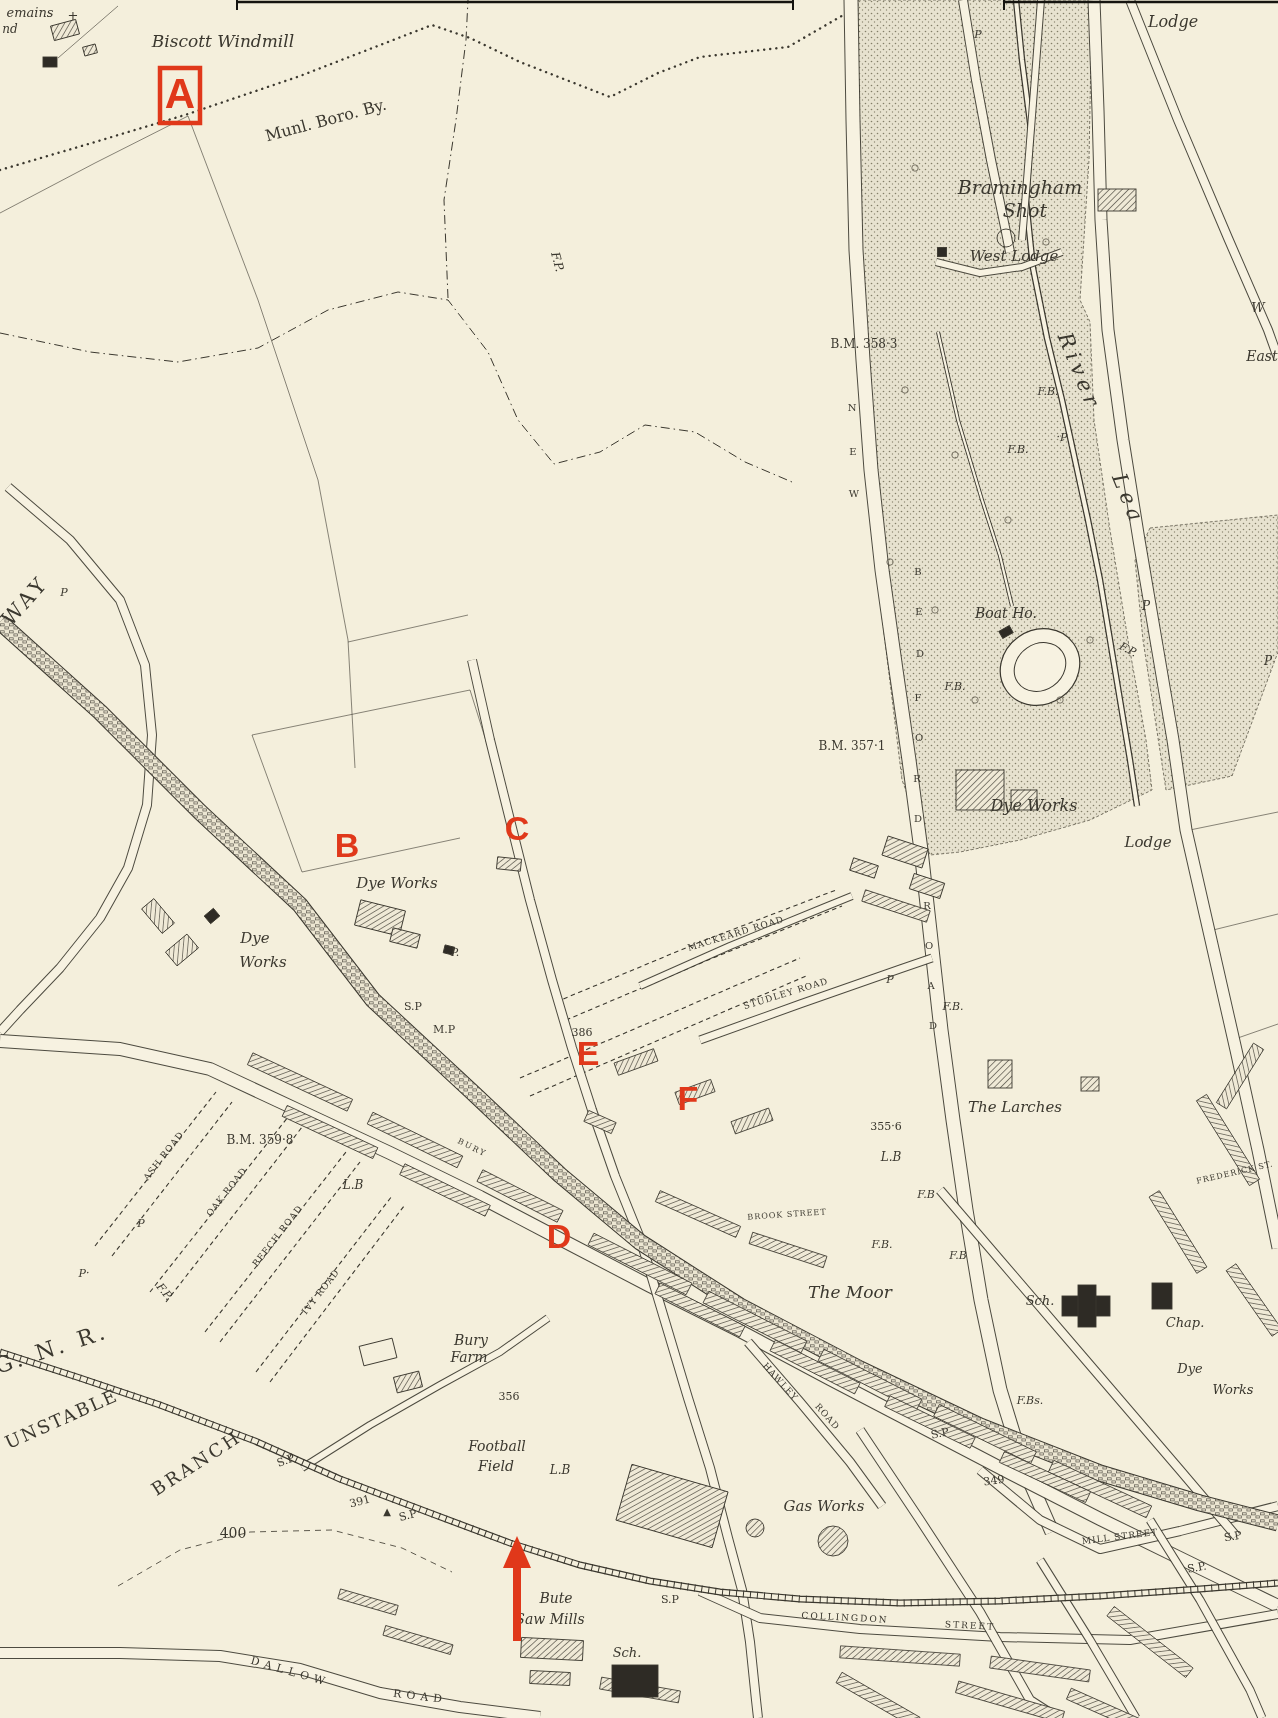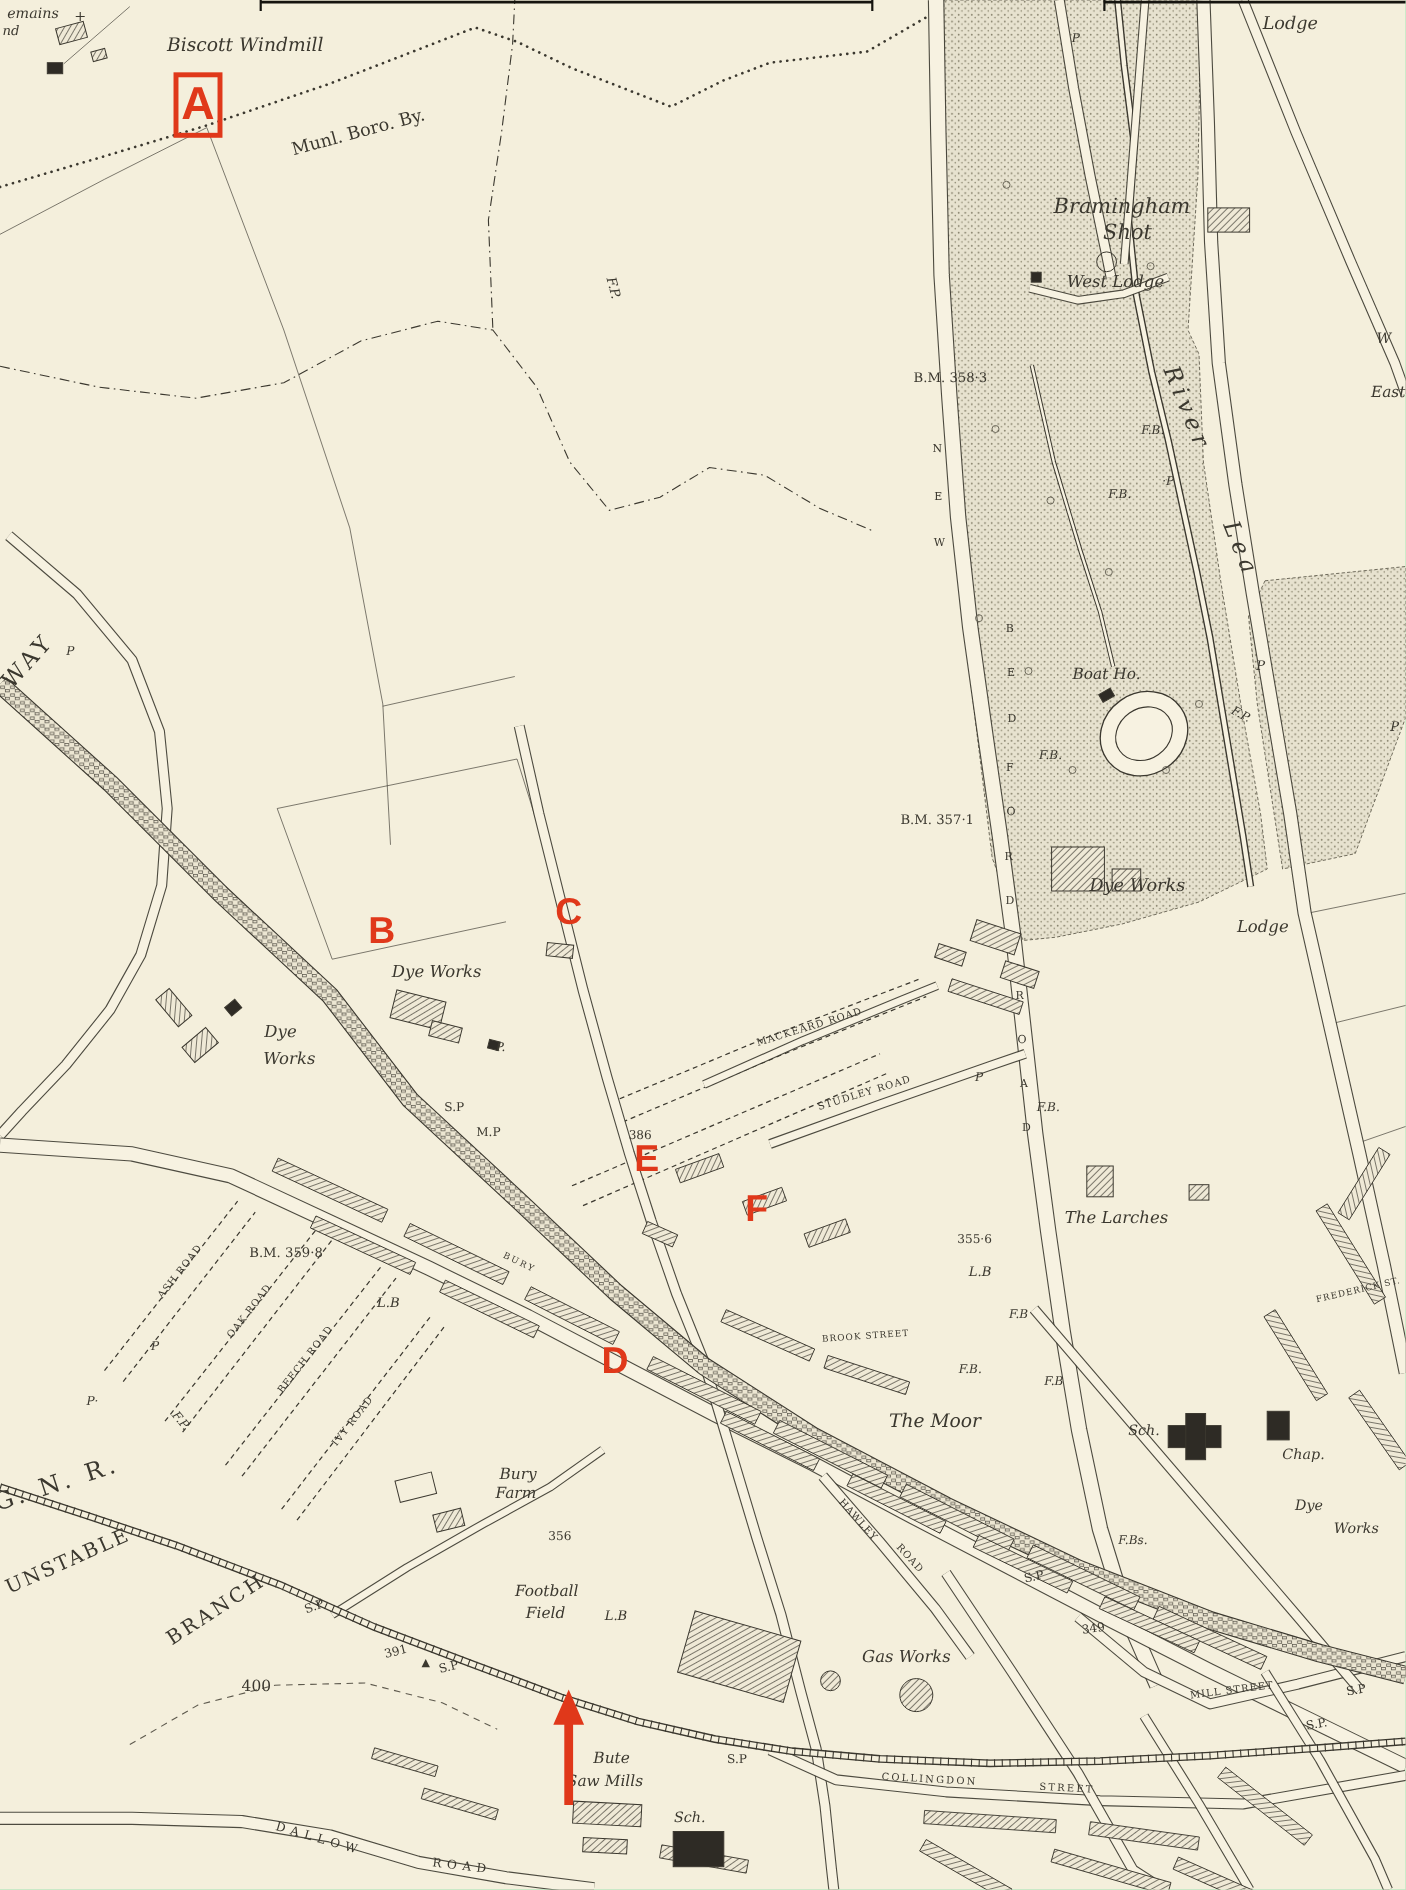--- a/index.html
+++ b/index.html
@@ -1,16 +1,16 @@
 <!DOCTYPE html>
 <html><head>
 <meta charset="utf-8">
 <style>
   html,body{margin:0;padding:0;background:#d8d4c4;}
-  #stage{position:relative;width:1278px;height:1718px;overflow:hidden;background:#86efac;
+  #stage{position:relative;width:1278px;height:1718px;overflow:hidden;background:#fdba74;
          font-family:"DejaVu Serif","Liberation Serif",serif;}
   #map{position:absolute;left:0;top:0;}
   text{user-select:none;}
 </style>
 </head>
 <body>
 
 <div id="stage">
   <svg id="map" width="1278" height="1718" viewBox="0 0 1278 1718" xmlns="http://www.w3.org/2000/svg">
     <defs>

